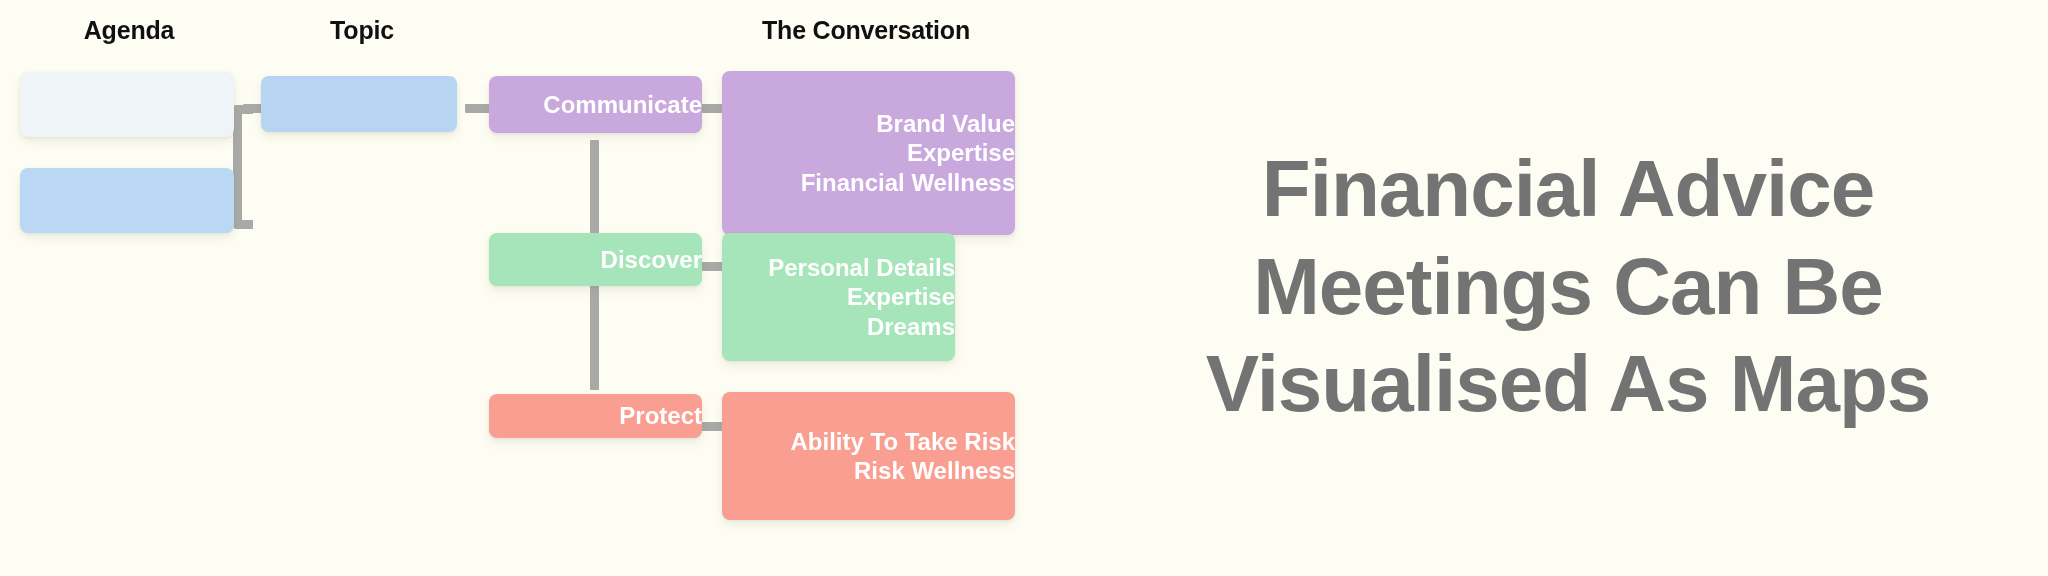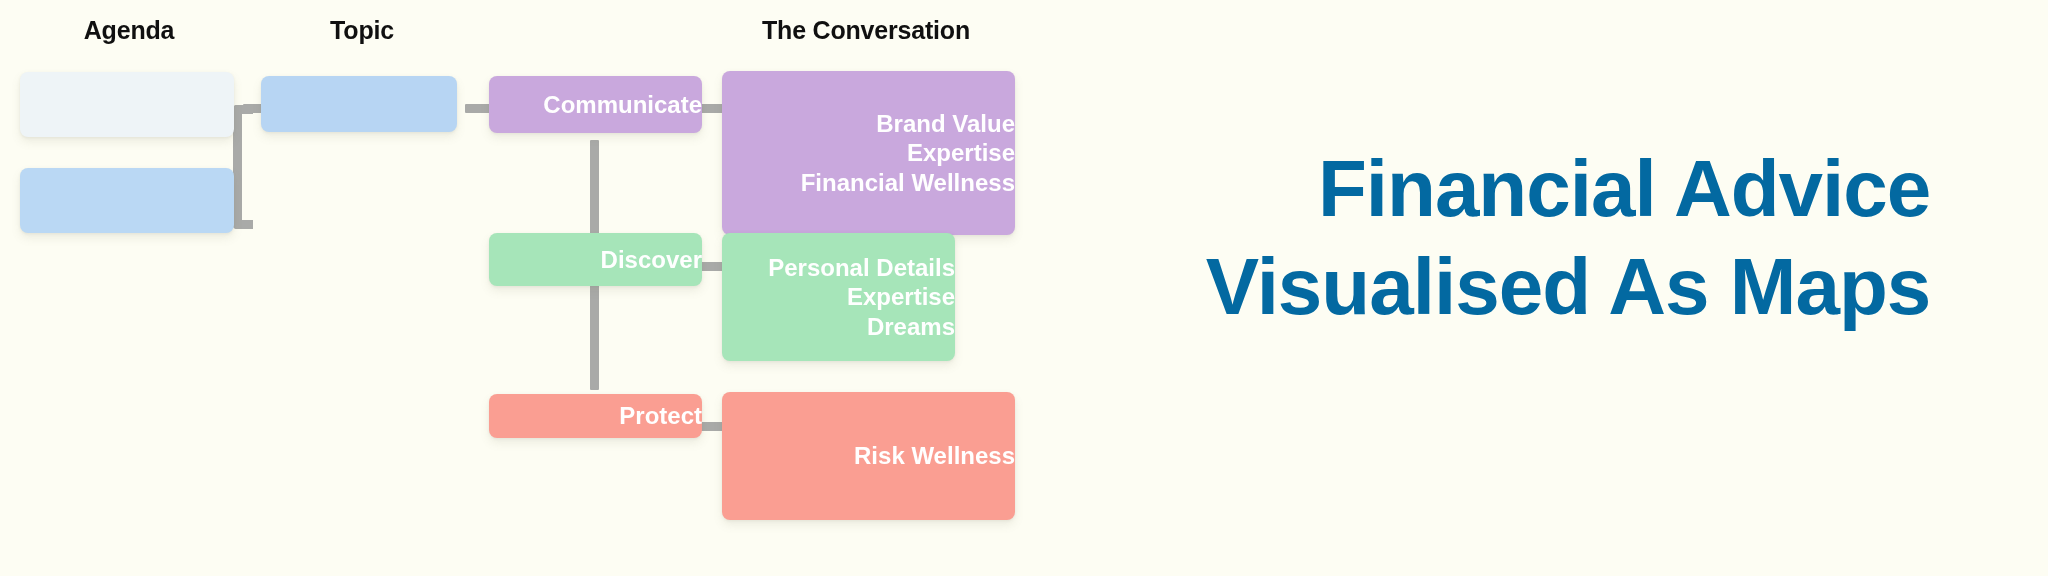--- a/index.html
+++ b/index.html
@@ -75,23 +75,23 @@
     box-sizing: border-box;
     background: transparent;
   }
 
   
   #headline {
     position: absolute;
     font-size: 80px;
     font-weight: bold;
     line-height: 1.22;
-    color: #0369a1;
+    color: #737373;
     letter-spacing: -1px;
-    text-align: right;
+    text-align: center;
     white-space: nowrap;
   }
   #headline .hl-line { display: block; }
 </style>
 </head>
 <body>
 
 <div id="stage">
 
   <div class="col-header" style="left:129px; top:16px;">Agenda</div>
@@ -134,21 +134,23 @@
     <span class="line">Financial Wellness</span>
   </div>
 
   <div class="node" style="left:722px; top:233px; width:233px; height:128px; background:#a6e5b9;">
     <span class="line">Personal Details</span>
     <span class="line">Expertise</span>
     <span class="line">Dreams</span>
   </div>
 
   <div class="node" style="left:722px; top:392px; width:293px; height:128px; background:#fa9e92;">
+    <span class="line">Ability To Take Risk</span>
     <span class="line">Risk Wellness</span>
   </div>
 
   <div id="headline" style="left:1568px; top:140px; transform:translateX(-50%);">
     <span class="hl-line">Financial Advice</span>
+    <span class="hl-line">Meetings Can Be</span>
     <span class="hl-line">Visualised As Maps</span>
   </div>
 
 </div>
 
 </body></html>

